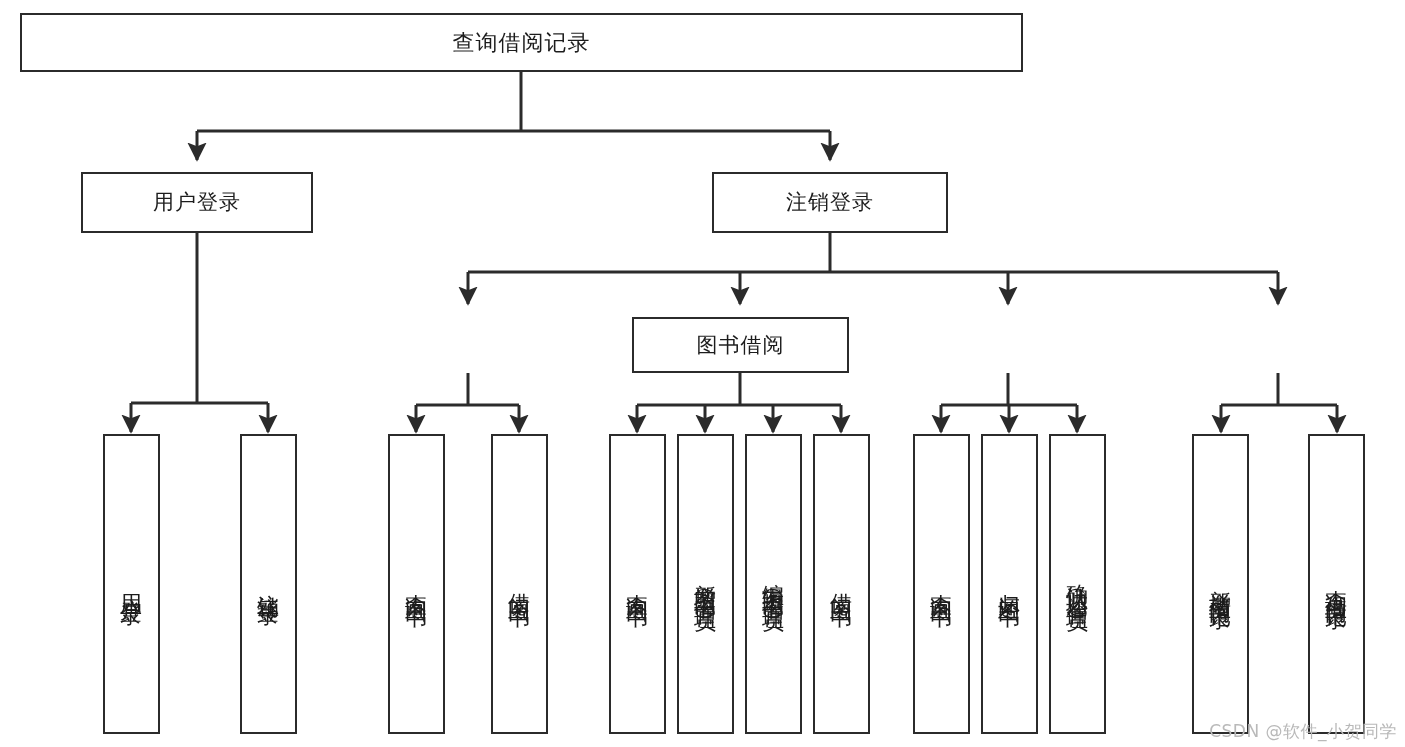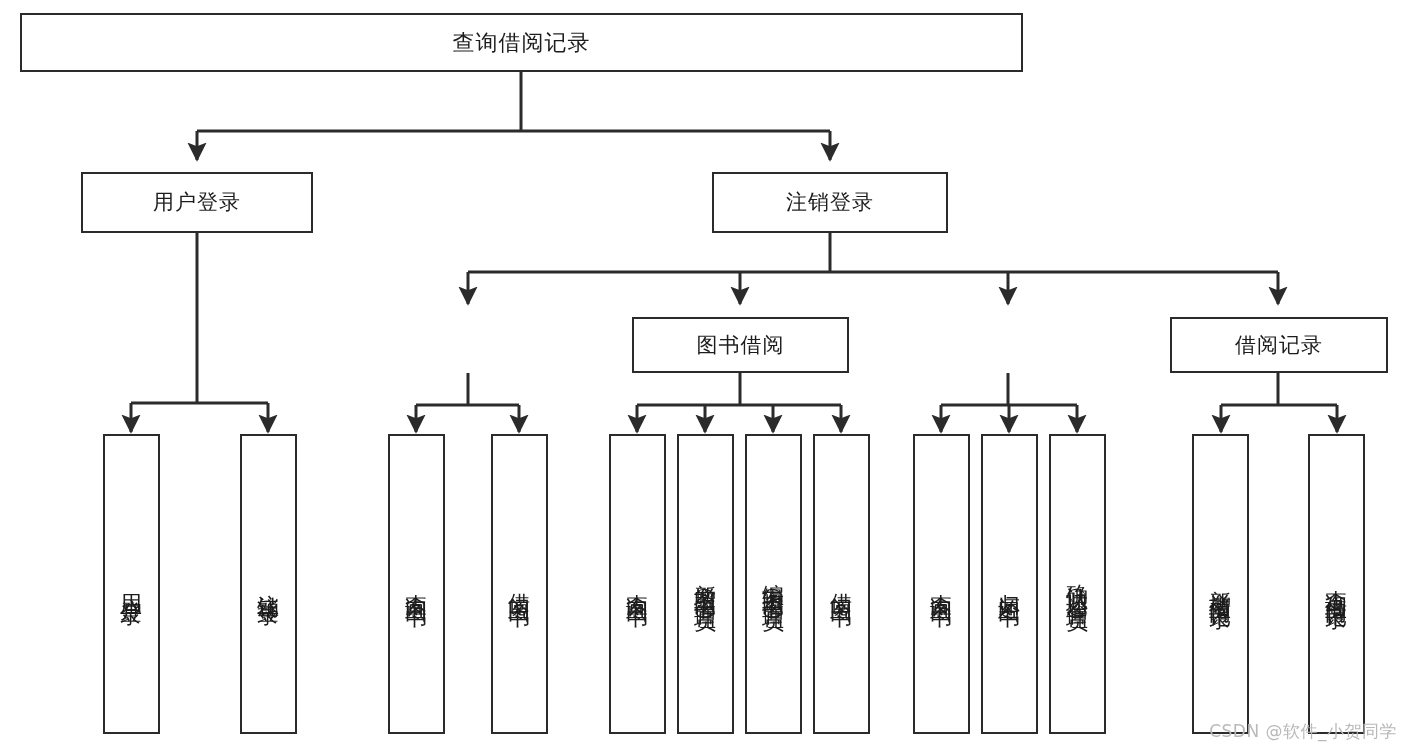--- a/index.html
+++ b/index.html
@@ -146,23 +146,20 @@
   <div class="node horiz" style="left:712px; top:172px; width:236px; height:61px;">
     <span class="node-label">注销登录</span>
   </div>
 
 
   <div class="node horiz" style="left:632px; top:317px; width:217px; height:56px;">
     <span class="node-label">图书借阅</span>
   </div>
 
 
-  <div class="node horiz" style="left:1170px; top:317px; width:218px; height:56px;">
-    <span class="node-label">借阅记录</span>
-  </div>
 
   <div class="node leaf" style="left:103px; top:434px; width:57px; height:300px;">
     <span class="node-label">用户登录</span>
   </div>
   <div class="node leaf" style="left:240px; top:434px; width:57px; height:300px;">
     <span class="node-label">注销登录</span>
   </div>
 
   <div class="node leaf" style="left:388px; top:434px; width:57px; height:300px;">
     <span class="node-label">查询图书</span>

